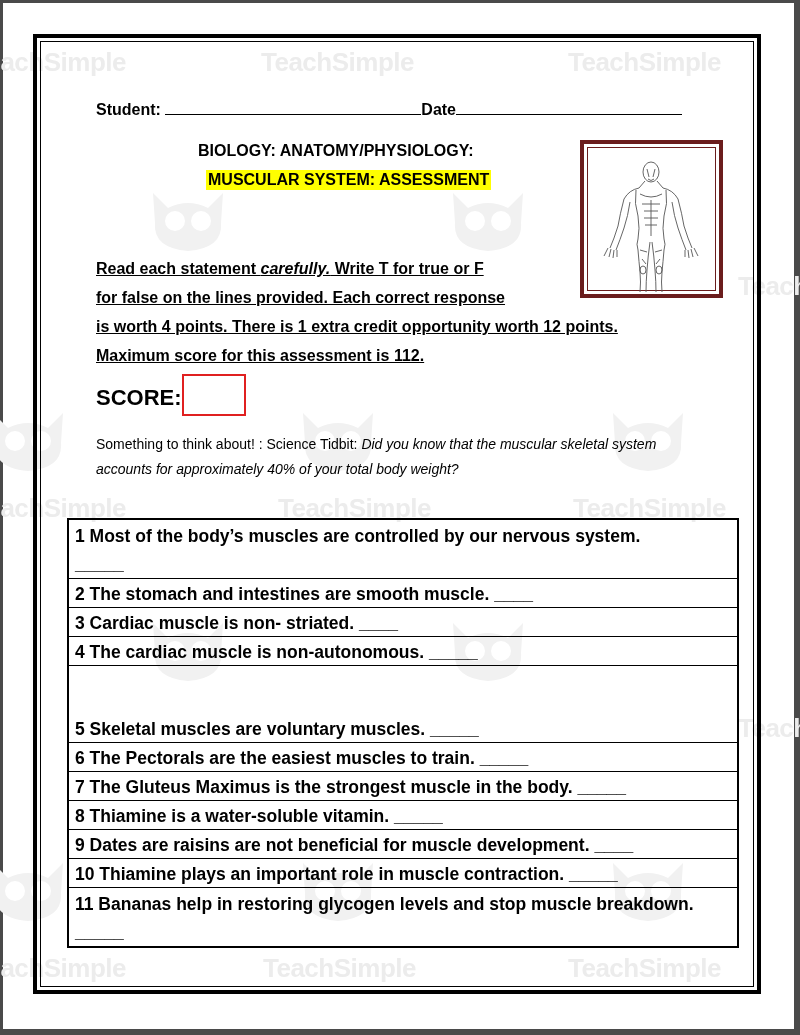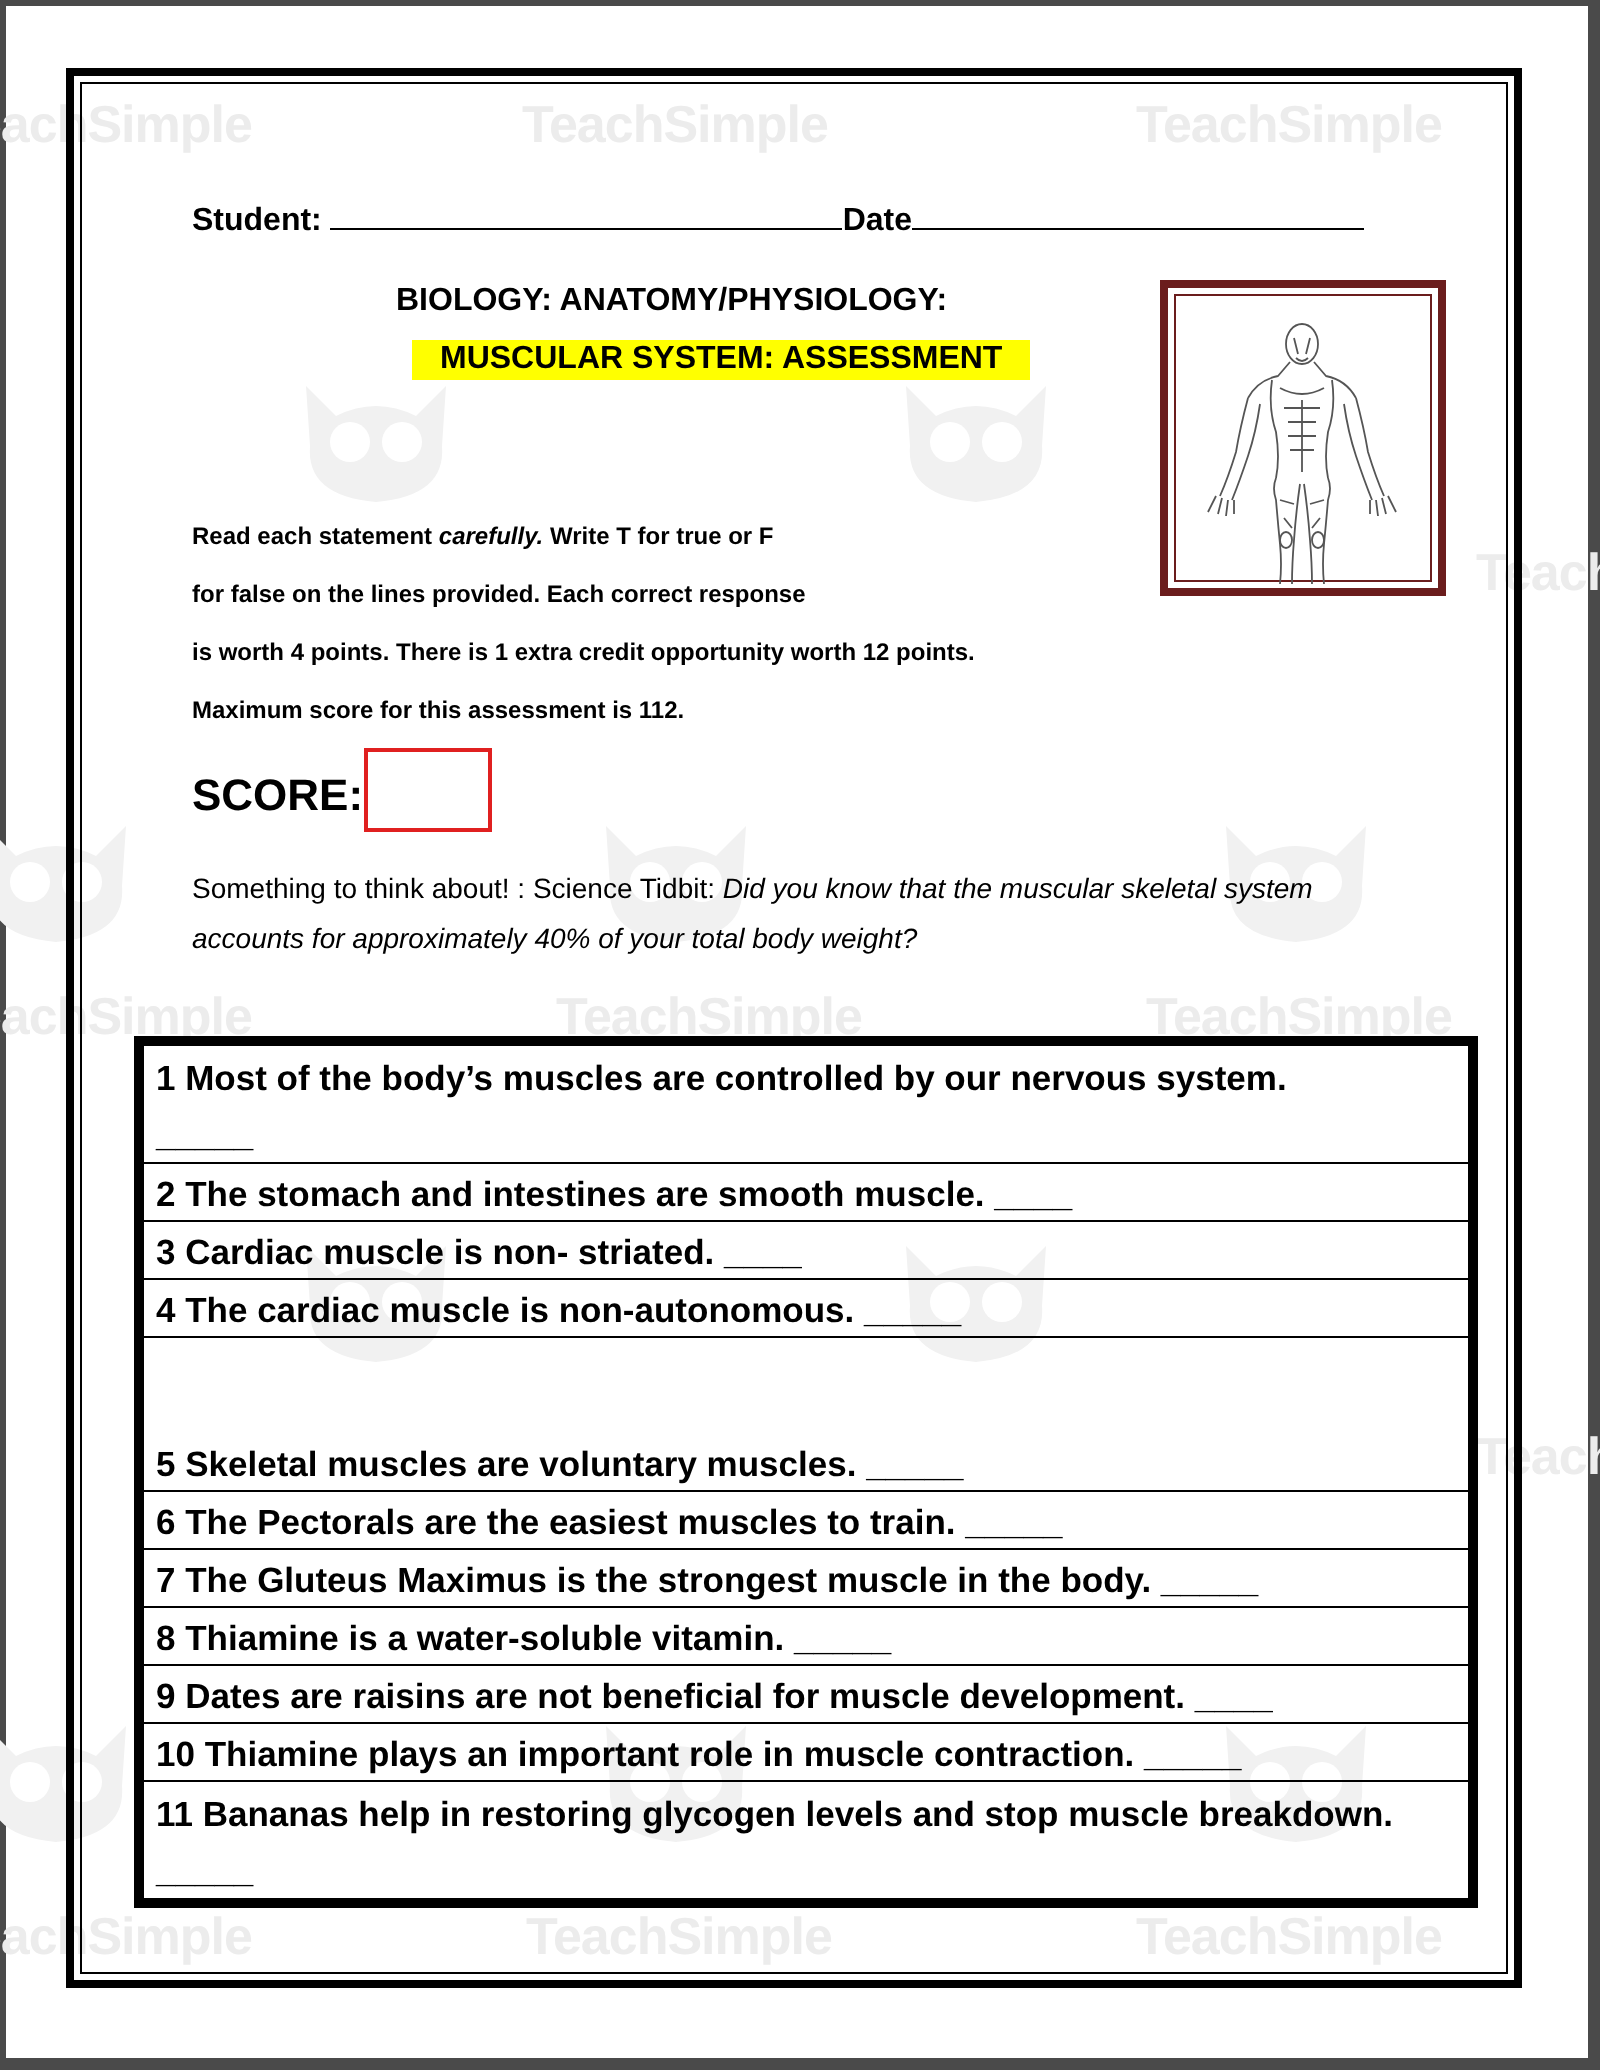--- a/index.html
+++ b/index.html
@@ -32,50 +32,50 @@
   .calibri { font-family: "Liberation Sans", sans-serif; font-weight: bold; color: #000; }
   .student-line {
     position: absolute; left: 96px; top: 100px; font-size: 16px; white-space: nowrap;
   }
   .blank { display: inline-block; border-bottom: 1.5px solid #000; height: 14px; vertical-align: baseline; }
   .title1 {
     position: absolute; left: 198px; top: 142px; font-size: 16px;
   }
   .title2 {
     position: absolute; left: 206px; top: 170px; font-size: 16px;
-    background: #ffff00; padding: 1px 14px;
+    background: #ffff00; padding: 1px 2px;
   }
   .figure-frame {
     position: absolute; left: 580px; top: 140px; width: 143px; height: 158px;
     border: 4px solid #6b1d1d; box-sizing: border-box; background: #fff;
   }
   .figure-frame .inner {
     position: absolute; left: 3px; top: 3px; right: 3px; bottom: 3px;
     border: 1px solid #6b1d1d;
   }
   .instructions {
-    position: absolute; left: 96px; top: 254px; font-size: 12px; line-height: 29px;
+    position: absolute; left: 96px; top: 254px; font-size: 16px; line-height: 29px; text-decoration: underline;
   }
   .instructions .line { white-space: nowrap; }
   .score-label {
     position: absolute; left: 96px; top: 385px; font-size: 22px;
   }
   .score-box {
     position: absolute; left: 182px; top: 374px; width: 64px; height: 42px;
     border: 2px solid #e02020; box-sizing: border-box; background: #fff;
   }
   .tidbit {
     position: absolute; left: 96px; top: 432px; width: 620px;
     font-family: "Liberation Sans", sans-serif; font-weight: normal; font-size: 14px;
     line-height: 25px;
   }
   .tidbit .it { font-style: italic; }
   .quiz {
     position: absolute; left: 67px; top: 518px; width: 672px;
-    border: 5px solid #000000; box-sizing: border-box; background: transparent;
+    border: 2px solid #000000; box-sizing: border-box; background: transparent;
   }
   .q-row {
     border-bottom: 1px solid #000; padding: 2px 6px 0 6px;
     font-size: 17.5px; line-height: 27px; min-height: 27px; box-sizing: border-box;
   }
   .q-row:last-child { border-bottom: none; }
   .q-row.tall { line-height: 28px; }
 </style>
 </head>
 <body>

